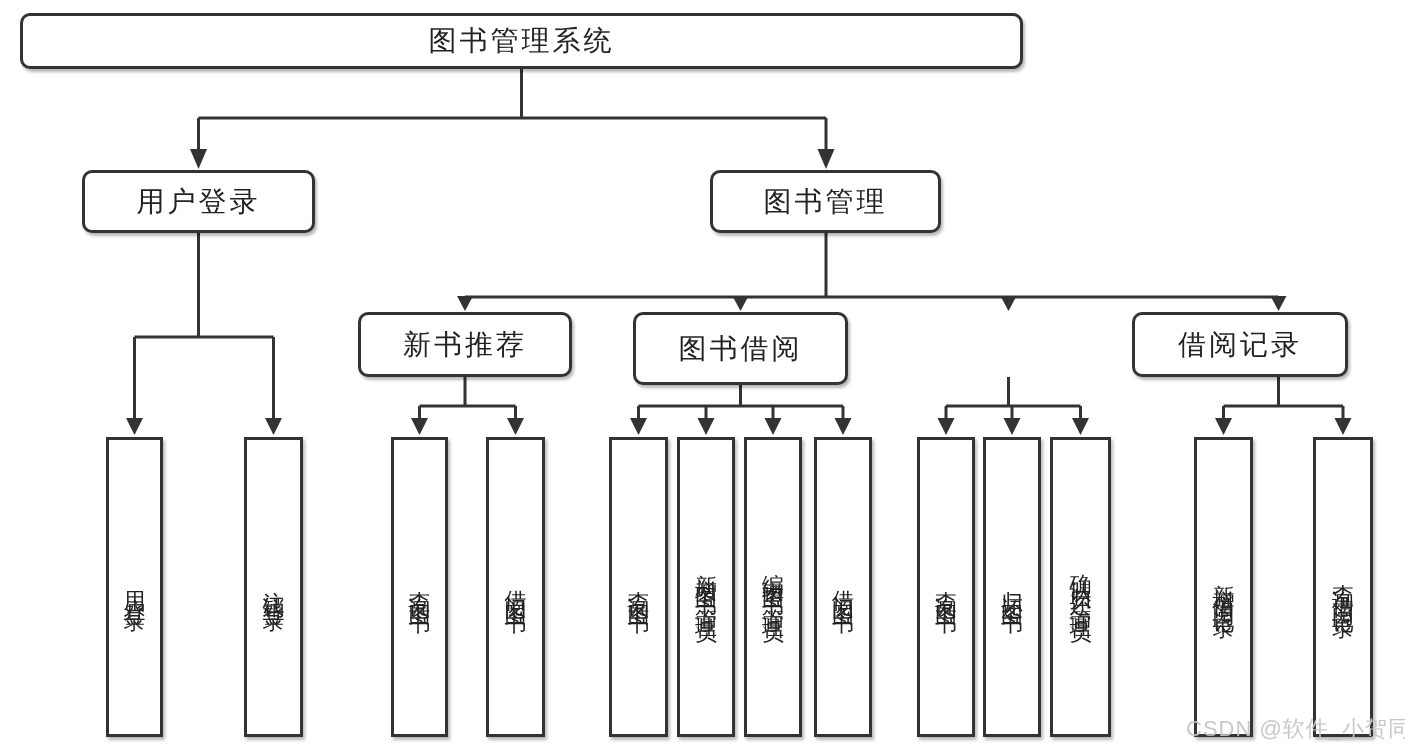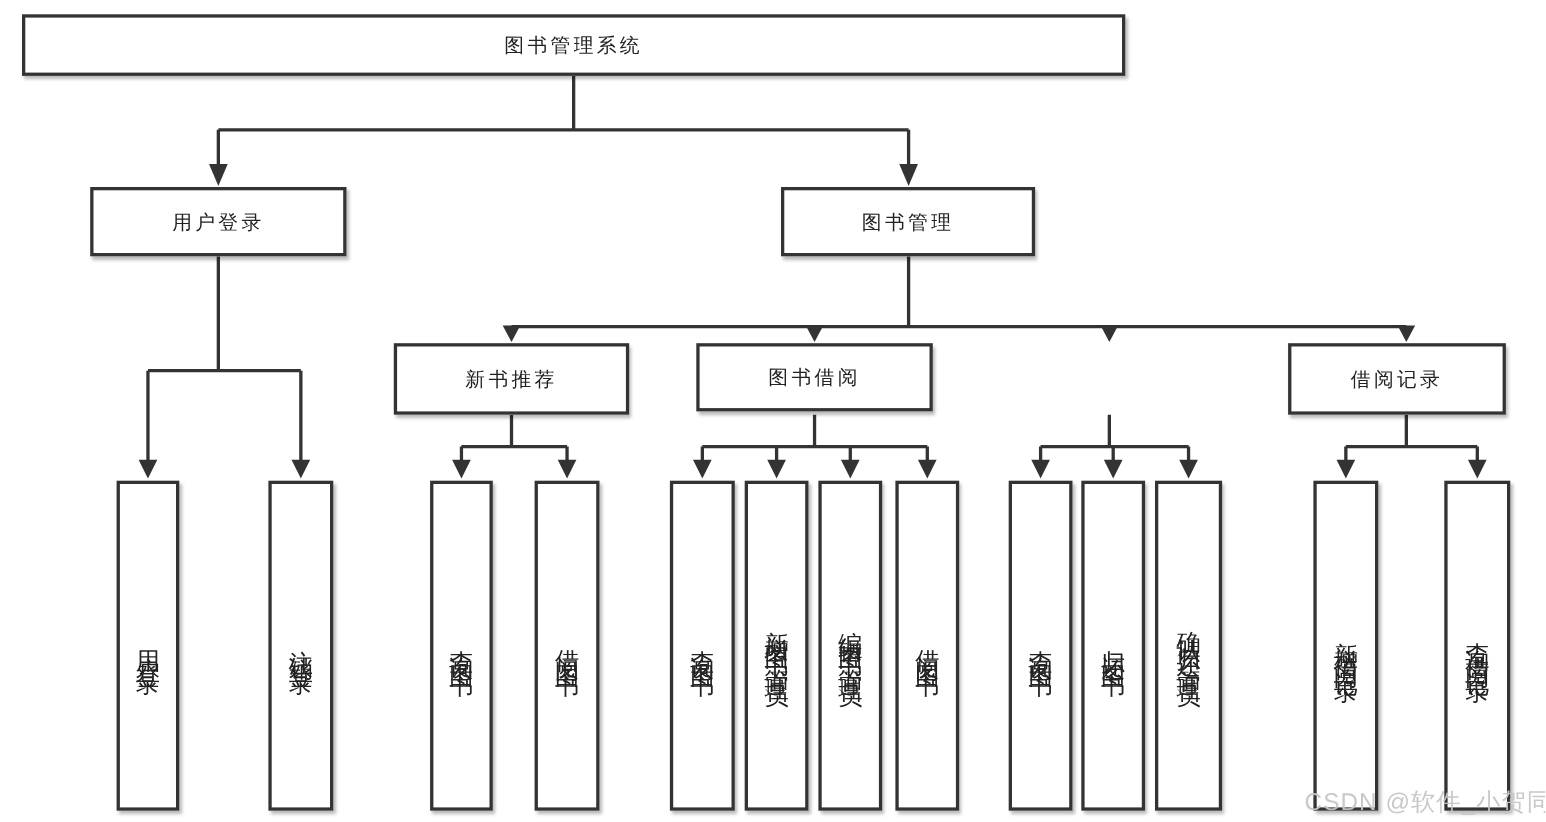--- a/index.html
+++ b/index.html
@@ -30,37 +30,37 @@
     background: #ffffff;
     border: 3px solid #333333;
     box-shadow: 2px 3px 3px rgba(0,0,0,0.28);
     display: flex;
     align-items: center;
     justify-content: center;
     color: #222222;
     z-index: 2;
     white-space: nowrap;
   }
-  .h { font-size: 18px; letter-spacing: 3px; }
+  .h { font-size: 28px; letter-spacing: 3px; border-radius: 10px; }
   .v {
     writing-mode: vertical-rl;
     text-orientation: mixed;
     font-size: 22px;
     letter-spacing: 7px;
   }
   
   #n-root      { left: 20px;   top: 13px;  width: 1003px; height: 56px; }
   
   #n-login     { left: 82px;   top: 170px; width: 233px;  height: 63px; }
   #n-mgmt      { left: 710px;  top: 170px; width: 231px;  height: 63px; }
   
   #n-newbook   { left: 358px;  top: 312px; width: 214px;  height: 65px; }
-  #n-borrowing { left: 633px;  top: 312px; width: 215px;  height: 62px; }
+  #n-borrowing { left: 633px;  top: 312px; width: 215px;  height: 73px; }
   #n-current   { left: 902px;  top: 312px; width: 213px;  height: 65px; }
-  #n-records   { left: 1171px; top: 312px; width: 198px;  height: 65px; }
+  #n-records   { left: 1132px; top: 312px; width: 216px;  height: 65px; }
   
   .leaf { top: 437px; height: 300px; }
   #l-login      { left: 106px;  width: 57px; }
   #l-logout     { left: 244px;  width: 59px; }
   #l-nb-query   { left: 391px;  width: 57px; }
   #l-nb-borrow  { left: 486px;  width: 59px; }
   #l-bb-query   { left: 609px;  width: 59px; }
   #l-bb-add     { left: 677px;  width: 58px; }
   #l-bb-edit    { left: 744px;  width: 58px; }
   #l-bb-borrow  { left: 814px;  width: 58px; }

